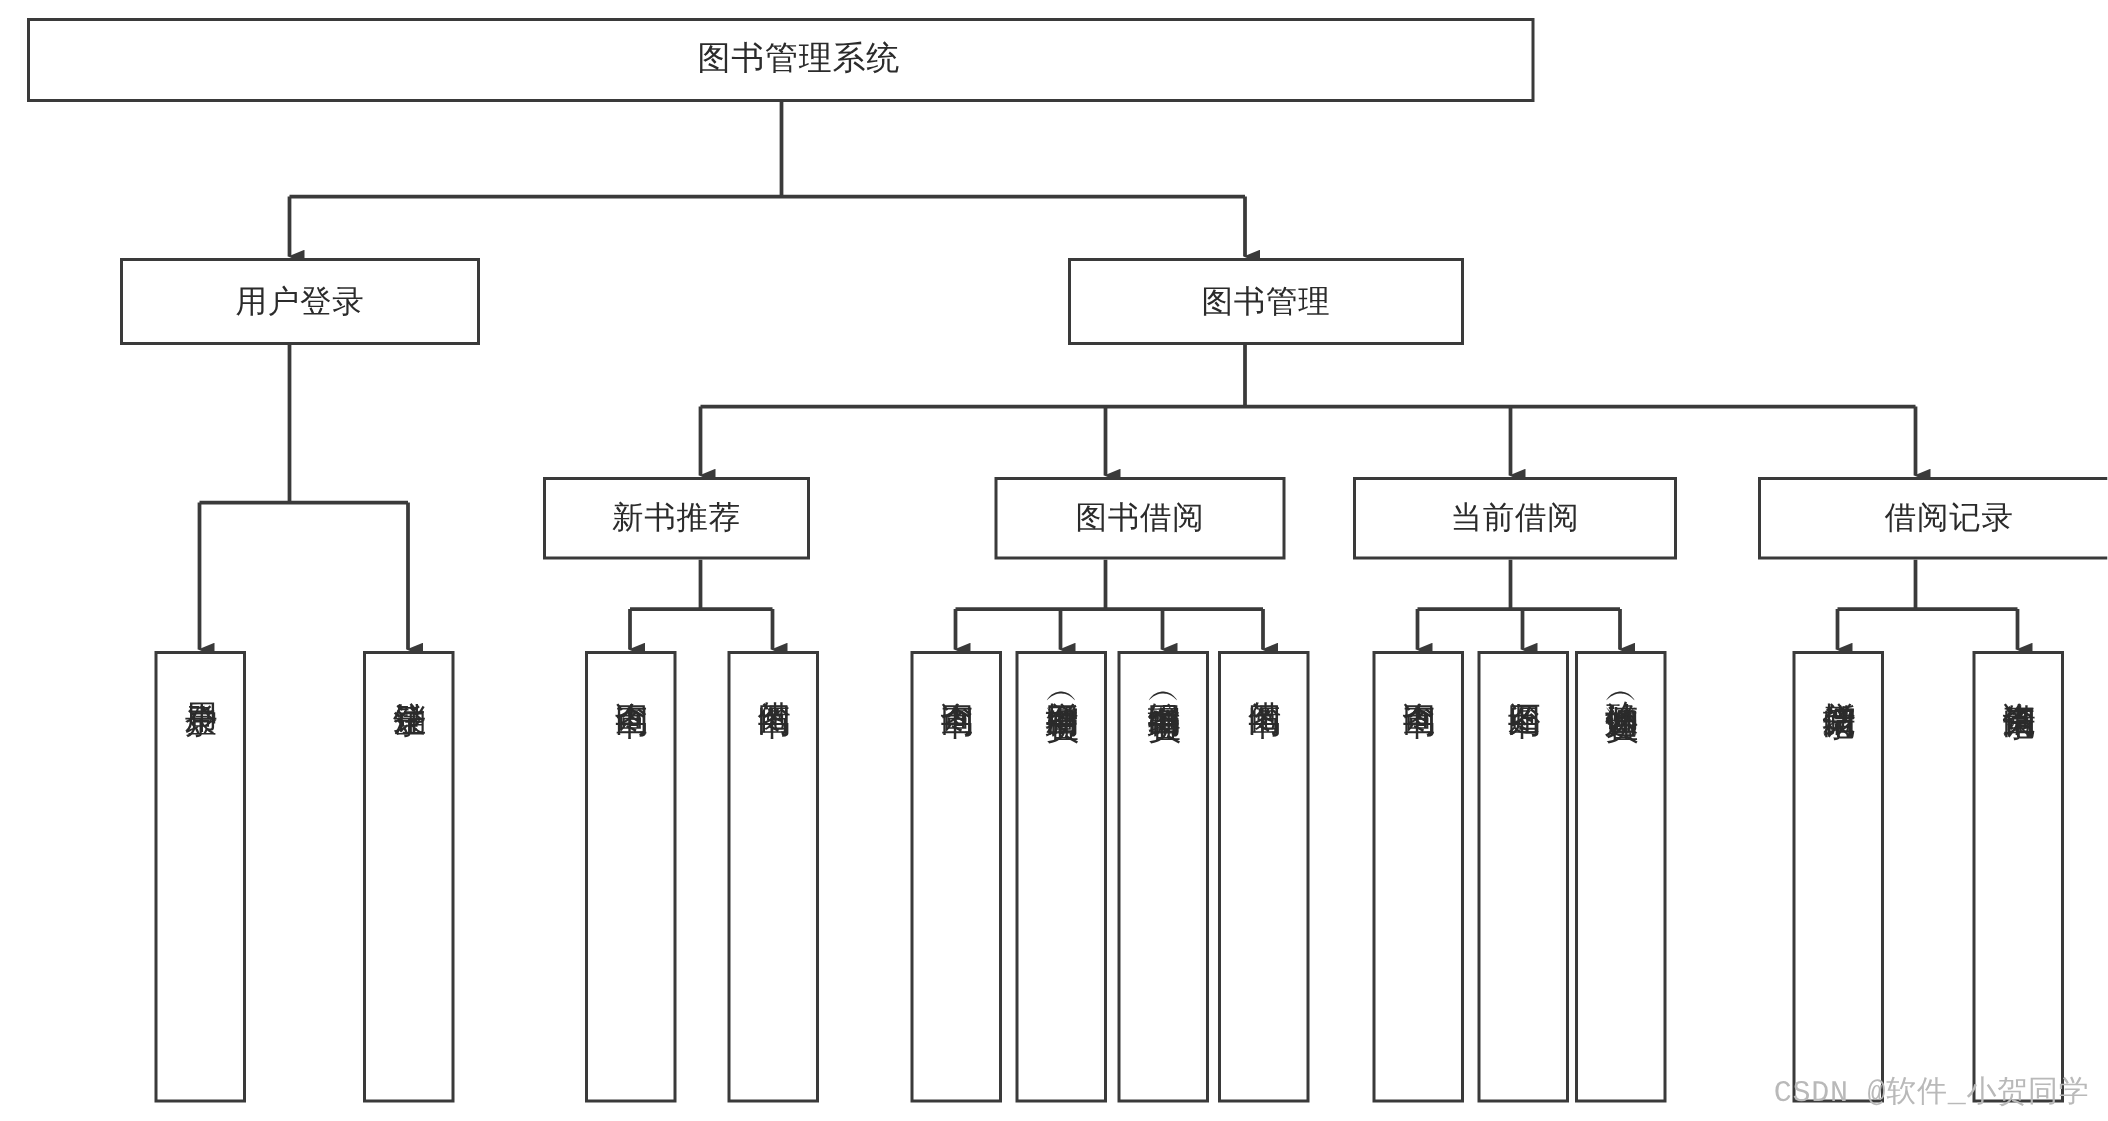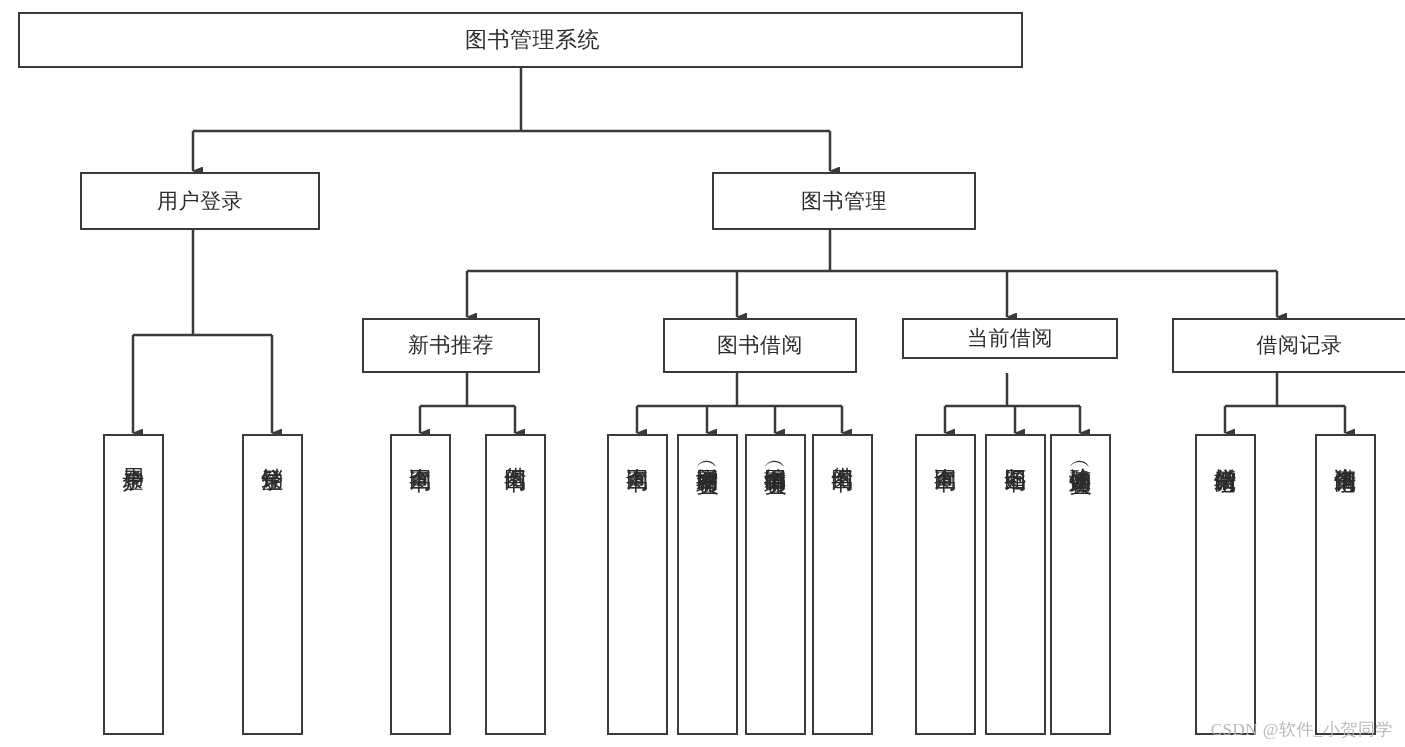--- a/index.html
+++ b/index.html
@@ -63,26 +63,26 @@
     text-orientation: upright;
     font-size: 22px;
     line-height: 1.06;
     letter-spacing: 1px;
     white-space: nowrap;
   }
   .watermark {
     position: absolute;
     right: 12px;
     bottom: 6px;
-    font-size: 17px;
+    font-size: 20px;
     color: #b9b9b9;
     letter-spacing: 0.5px;
     z-index: 5;
     white-space: nowrap;
-    font-family: Liberation Serif, serif;
+    font-family: Liberation Mono, monospace;
   }
 </style>
 </head>
 <body>
 
 <div id="canvas">
 
   <svg class="edges" viewBox="0 0 1405 747" xmlns="http://www.w3.org/2000/svg">
     <defs>
       <marker id="arrowhead" markerWidth="9" markerHeight="11" refX="4.5" refY="10" orient="auto" markerUnits="userSpaceOnUse">
@@ -136,21 +136,21 @@
   <div class="node h" id="node-l1-1" style="left: 712px; top: 172px; width: 264px; height: 58px;">
     <span class="label">图书管理</span>
   </div>
 
   <div class="node h" id="node-l2-0" style="left: 362px; top: 318px; width: 178px; height: 55px;">
     <span class="label">新书推荐</span>
   </div>
   <div class="node h" id="node-l2-1" style="left: 632px; top: 318px; width: 194px; height: 55px; margin-left: 31px;">
     <span class="label">图书借阅</span>
   </div>
-  <div class="node h" id="node-l2-2" style="left: 902px; top: 318px; width: 216px; height: 41px;">
+  <div class="node h" id="node-l2-2" style="left: 902px; top: 318px; width: 216px; height: 55px;">
     <span class="label">当前借阅</span>
   </div>
   <div class="node h" id="node-l2-3" style="left: 1172px; top: 318px; width: 255px; height: 55px;">
     <span class="label">借阅记录</span>
   </div>
 
   <div class="node v" id="node-leaf-0" style="left: 103px; top: 434px; width: 61px; height: 301px;">
     <span class="label">用户登录</span>
   </div>
   <div class="node v" id="node-leaf-1" style="left: 242px; top: 434px; width: 61px; height: 301px;">

